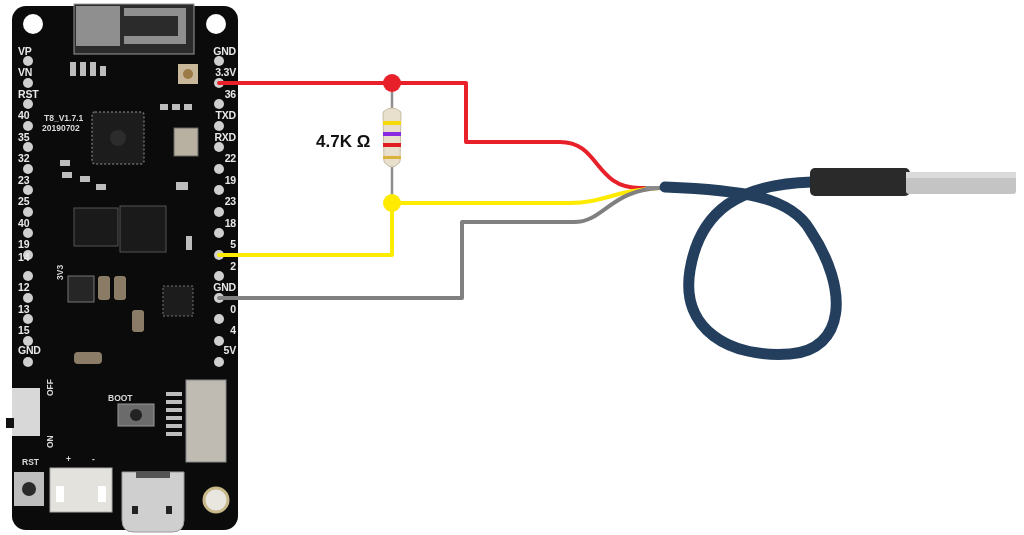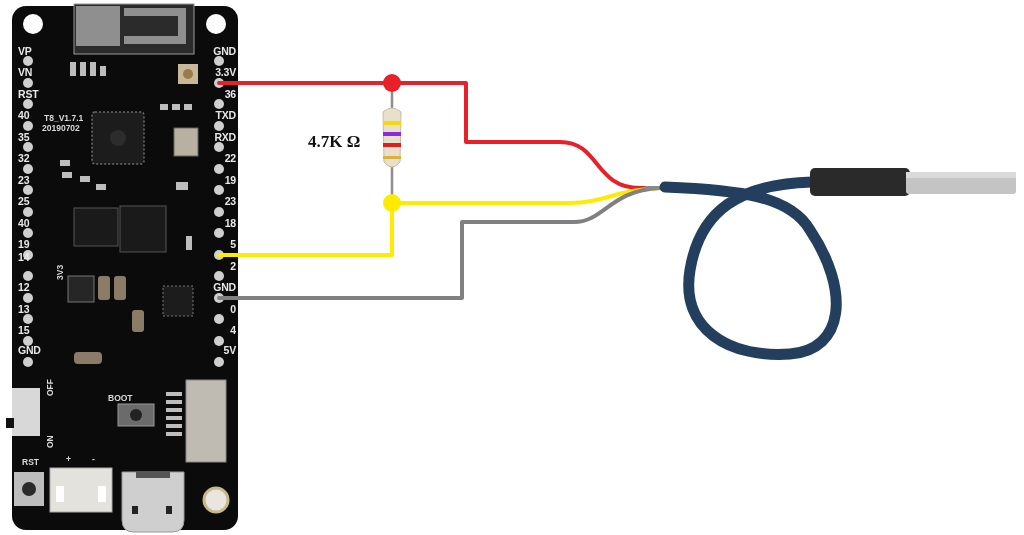--- a/index.html
+++ b/index.html
@@ -2,21 +2,21 @@
 <html><head>
 <meta charset="utf-8">
 <style>
   html,body{margin:0;padding:0;background:#ffffff;}
   body{width:1024px;height:535px;position:relative;overflow:hidden;font-family:"Liberation Sans",sans-serif;}
   #stage{position:absolute;left:0;top:0;width:1024px;height:417px;}
   .pinlbl{position:absolute;color:#e8e8e8;font-family:"Liberation Sans",sans-serif;font-weight:bold;font-size:10.5px;line-height:11px;letter-spacing:-0.2px;}
   .pinlbl.left{left:18px;}
   .pinlbl.right{right:0;}
   .silk{position:absolute;color:#d9d9d9;font-family:"Liberation Sans",sans-serif;font-size:8.5px;font-weight:bold;line-height:9px;}
-  #res-label{position:absolute;left:308px;top:132px;font-family:Liberation Serif, serif;font-weight:bold;font-size:17px;color:#111;}
+  #res-label{position:absolute;left:316px;top:132px;font-family:Liberation Sans, sans-serif;font-weight:bold;font-size:17px;color:#111;}
   #right-col{position:absolute;left:196px;top:0;width:40px;height:535px;}
 </style>
 </head>
 <body>
 
 <div id="stage">
 
   <svg width="1024" height="535" viewBox="0 0 1024 535" style="position:absolute;left:0;top:0">
 
     <g>

